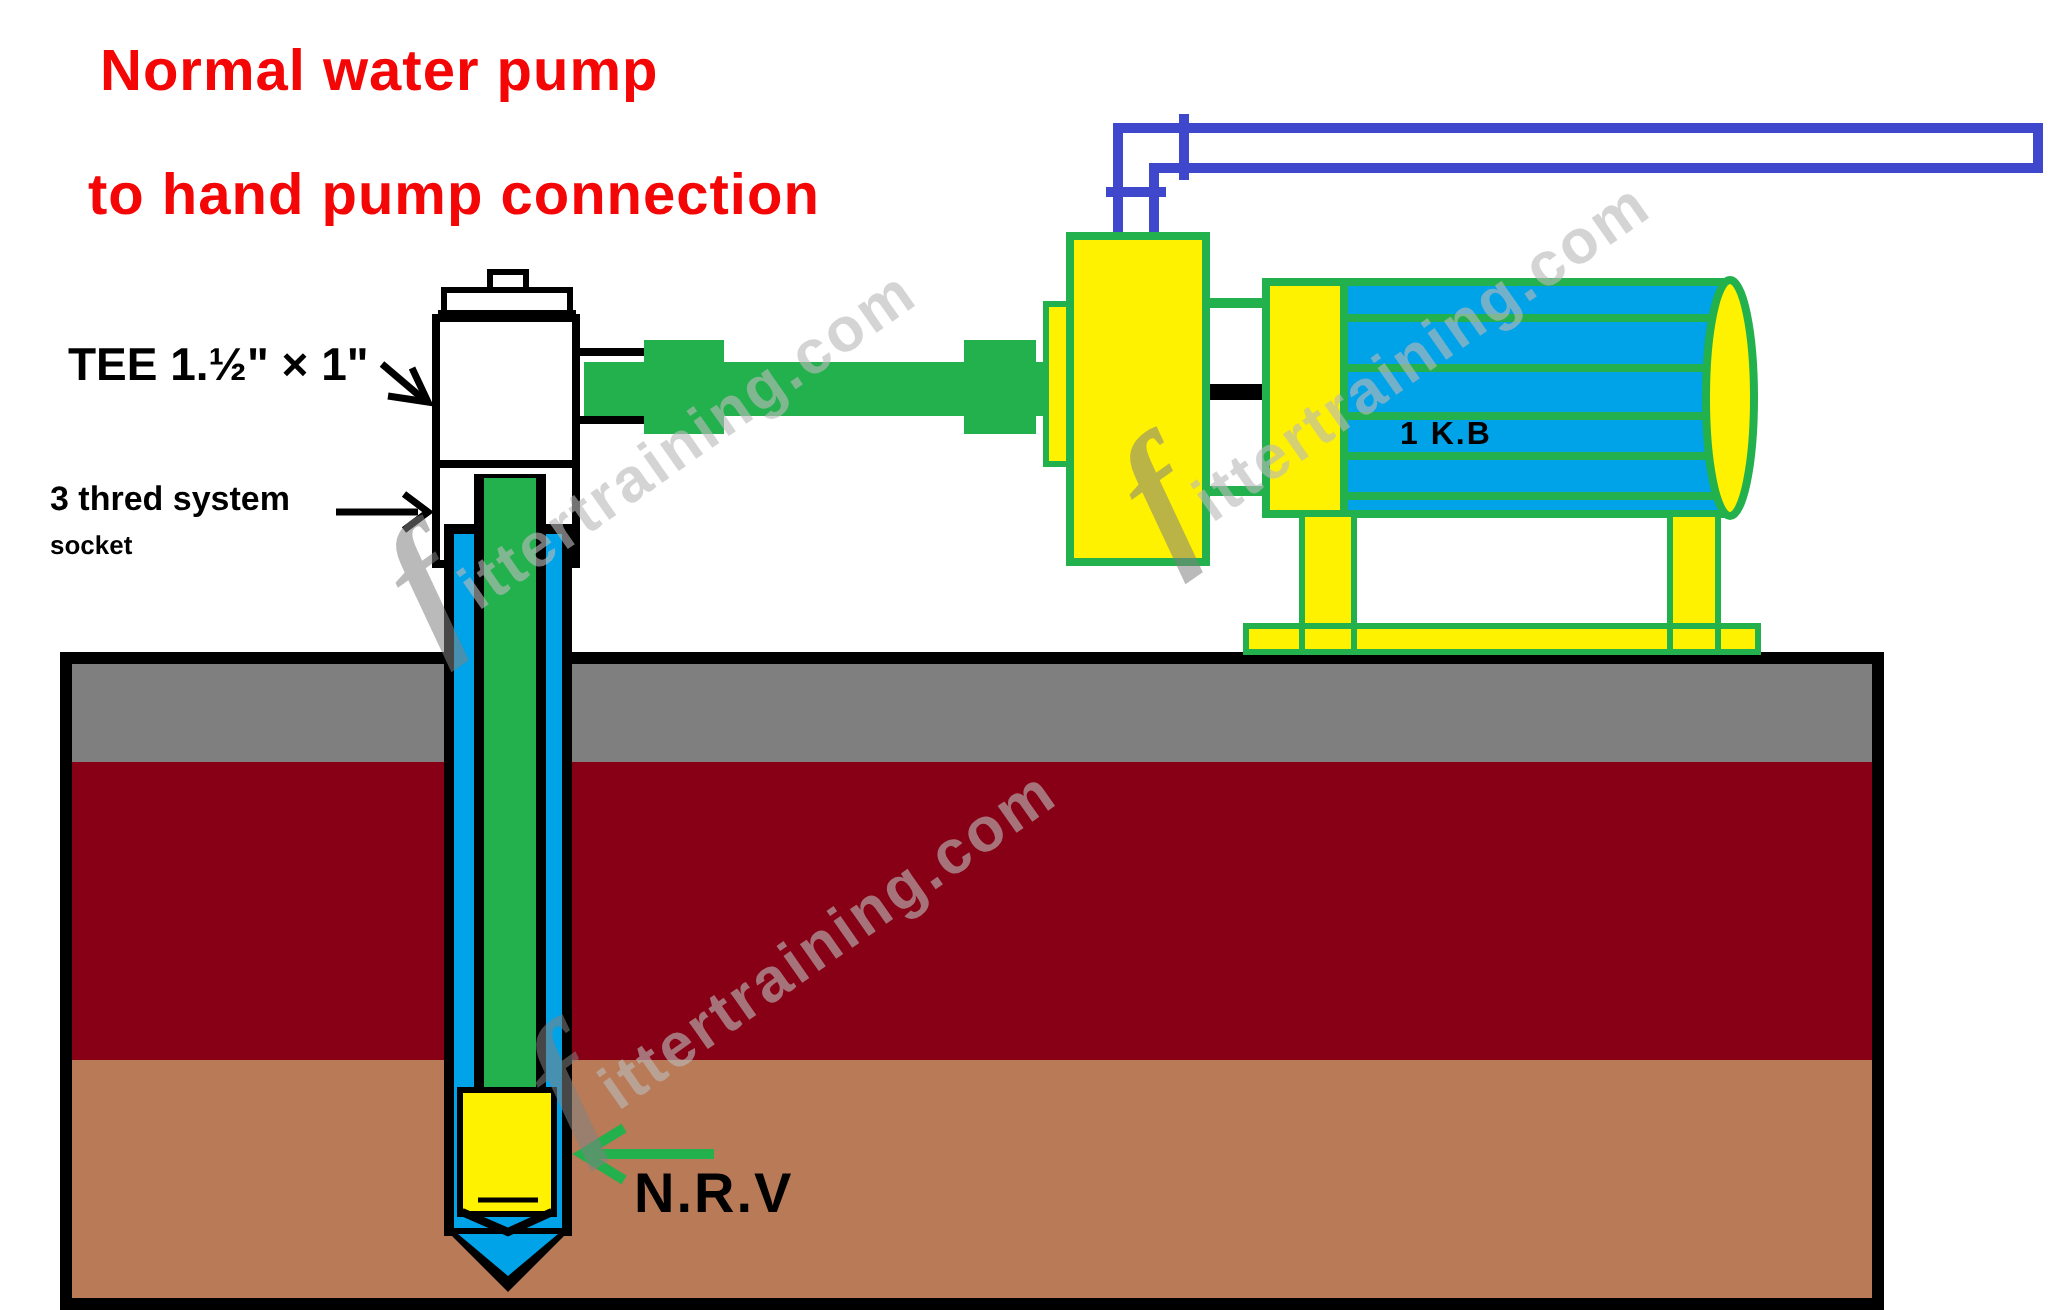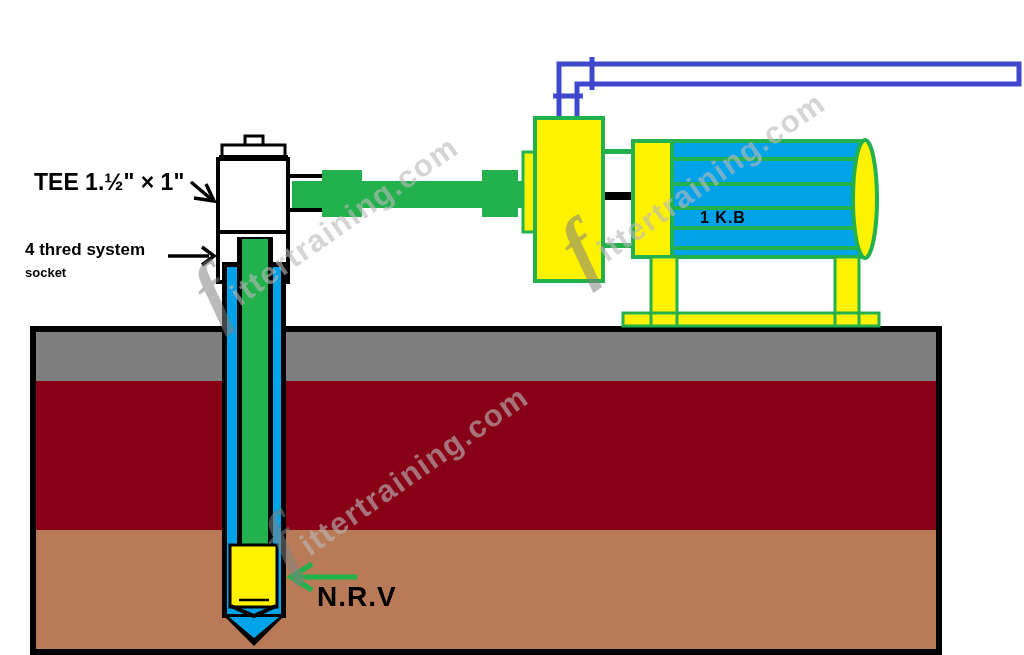--- a/index.html
+++ b/index.html
@@ -119,18 +119,20 @@
       <polyline points="202,247 214,256 202,265" class="nofill s-black" stroke-width="3.5"></polyline>
       <line x1="296" y1="577" x2="357" y2="577" class="s-green" stroke-width="5"></line>
       <polyline points="312,564 291,577 312,590" class="nofill s-green" stroke-width="5"></polyline>
     </g>
   </svg>
 
   <div class="wm wm1">fittertraining.com</div>
   <div class="wm wm2">fittertraining.com</div>
   <div class="wm wm3">fittertraining.com</div>
 
+  <div class="title-line" style="left:50px;top:20px">Normal water pump</div>
+  <div class="title-line" style="left:44px;top:82px">to hand pump connection</div>
   <div class="lbl tee-lbl">TEE 1.½" × 1"</div>
-  <div class="lbl socket-lbl1">4 thred system</div>
+  <div class="lbl socket-lbl1">3 thred system</div>
   <div class="lbl socket-lbl2">socket</div>
   <div class="lbl motor-lbl">1 K.B</div>
   <div class="lbl nrv-lbl">N.R.V</div>
 </div>
 
 </body></html>

